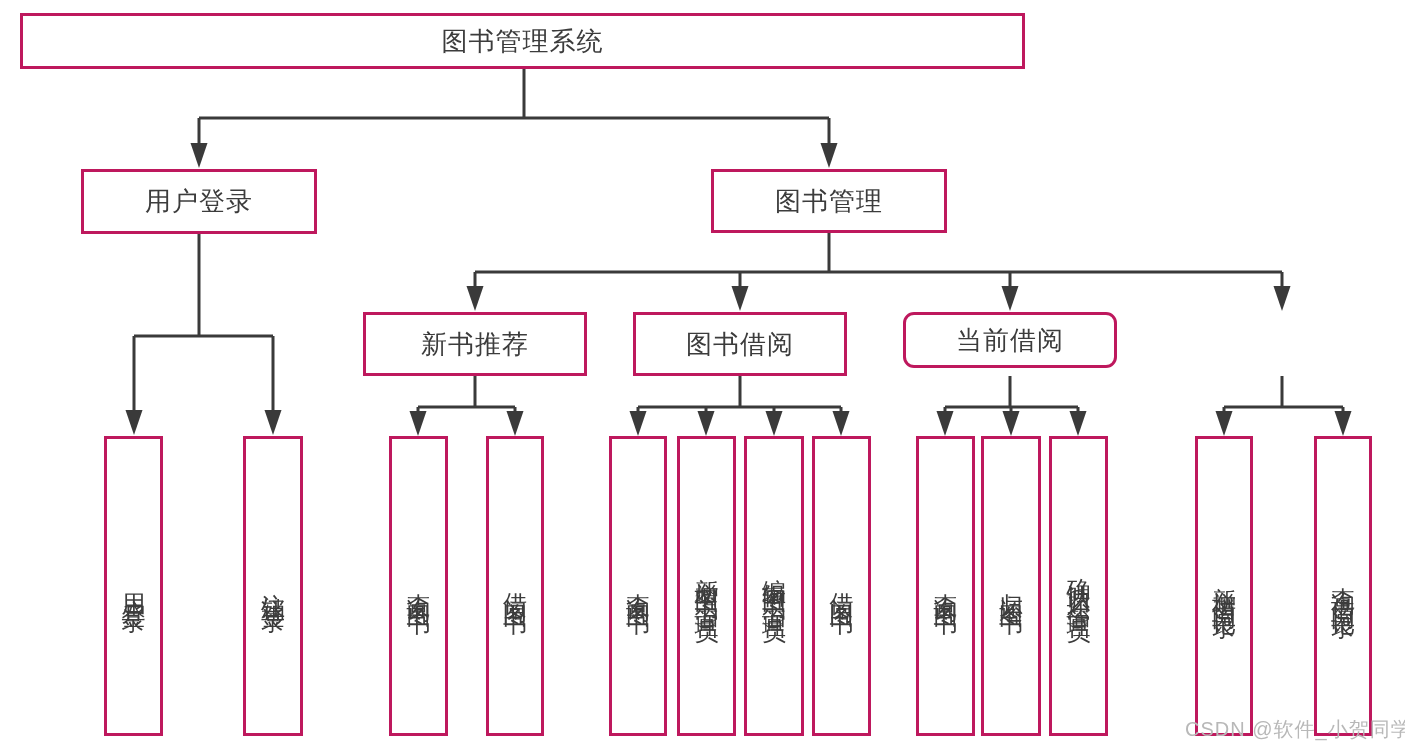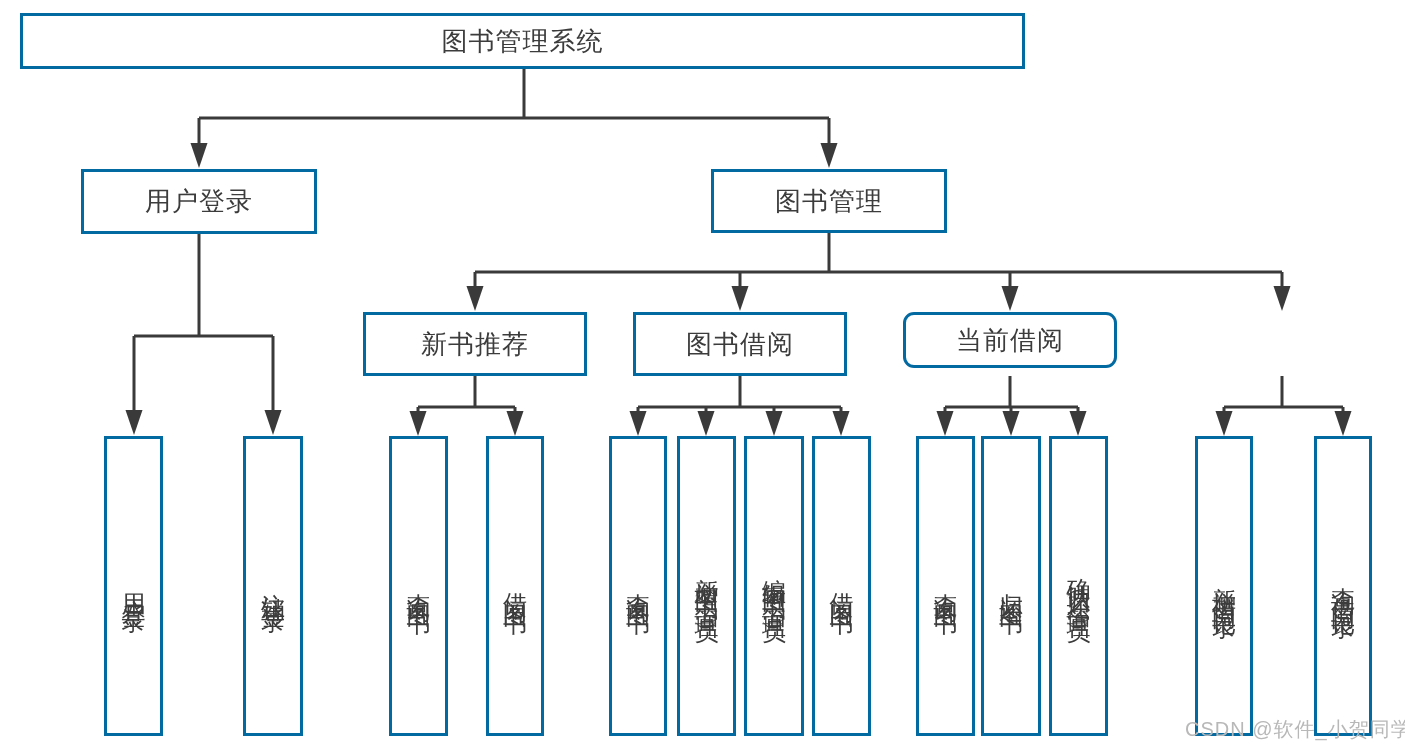--- a/index.html
+++ b/index.html
@@ -22,21 +22,21 @@
     top: 0;
     width: 1405px;
     height: 747px;
     z-index: 1;
     pointer-events: none;
   }
   .node {
     position: absolute;
     box-sizing: border-box;
     background: #ffffff;
-    border: 3px solid #0369a1;
+    border: 3px solid #be185d;
     display: flex;
     align-items: center;
     justify-content: center;
     z-index: 2;
   }
   .box-h {
     font-size: 26px;
     letter-spacing: 1px;
     white-space: nowrap;
   }

